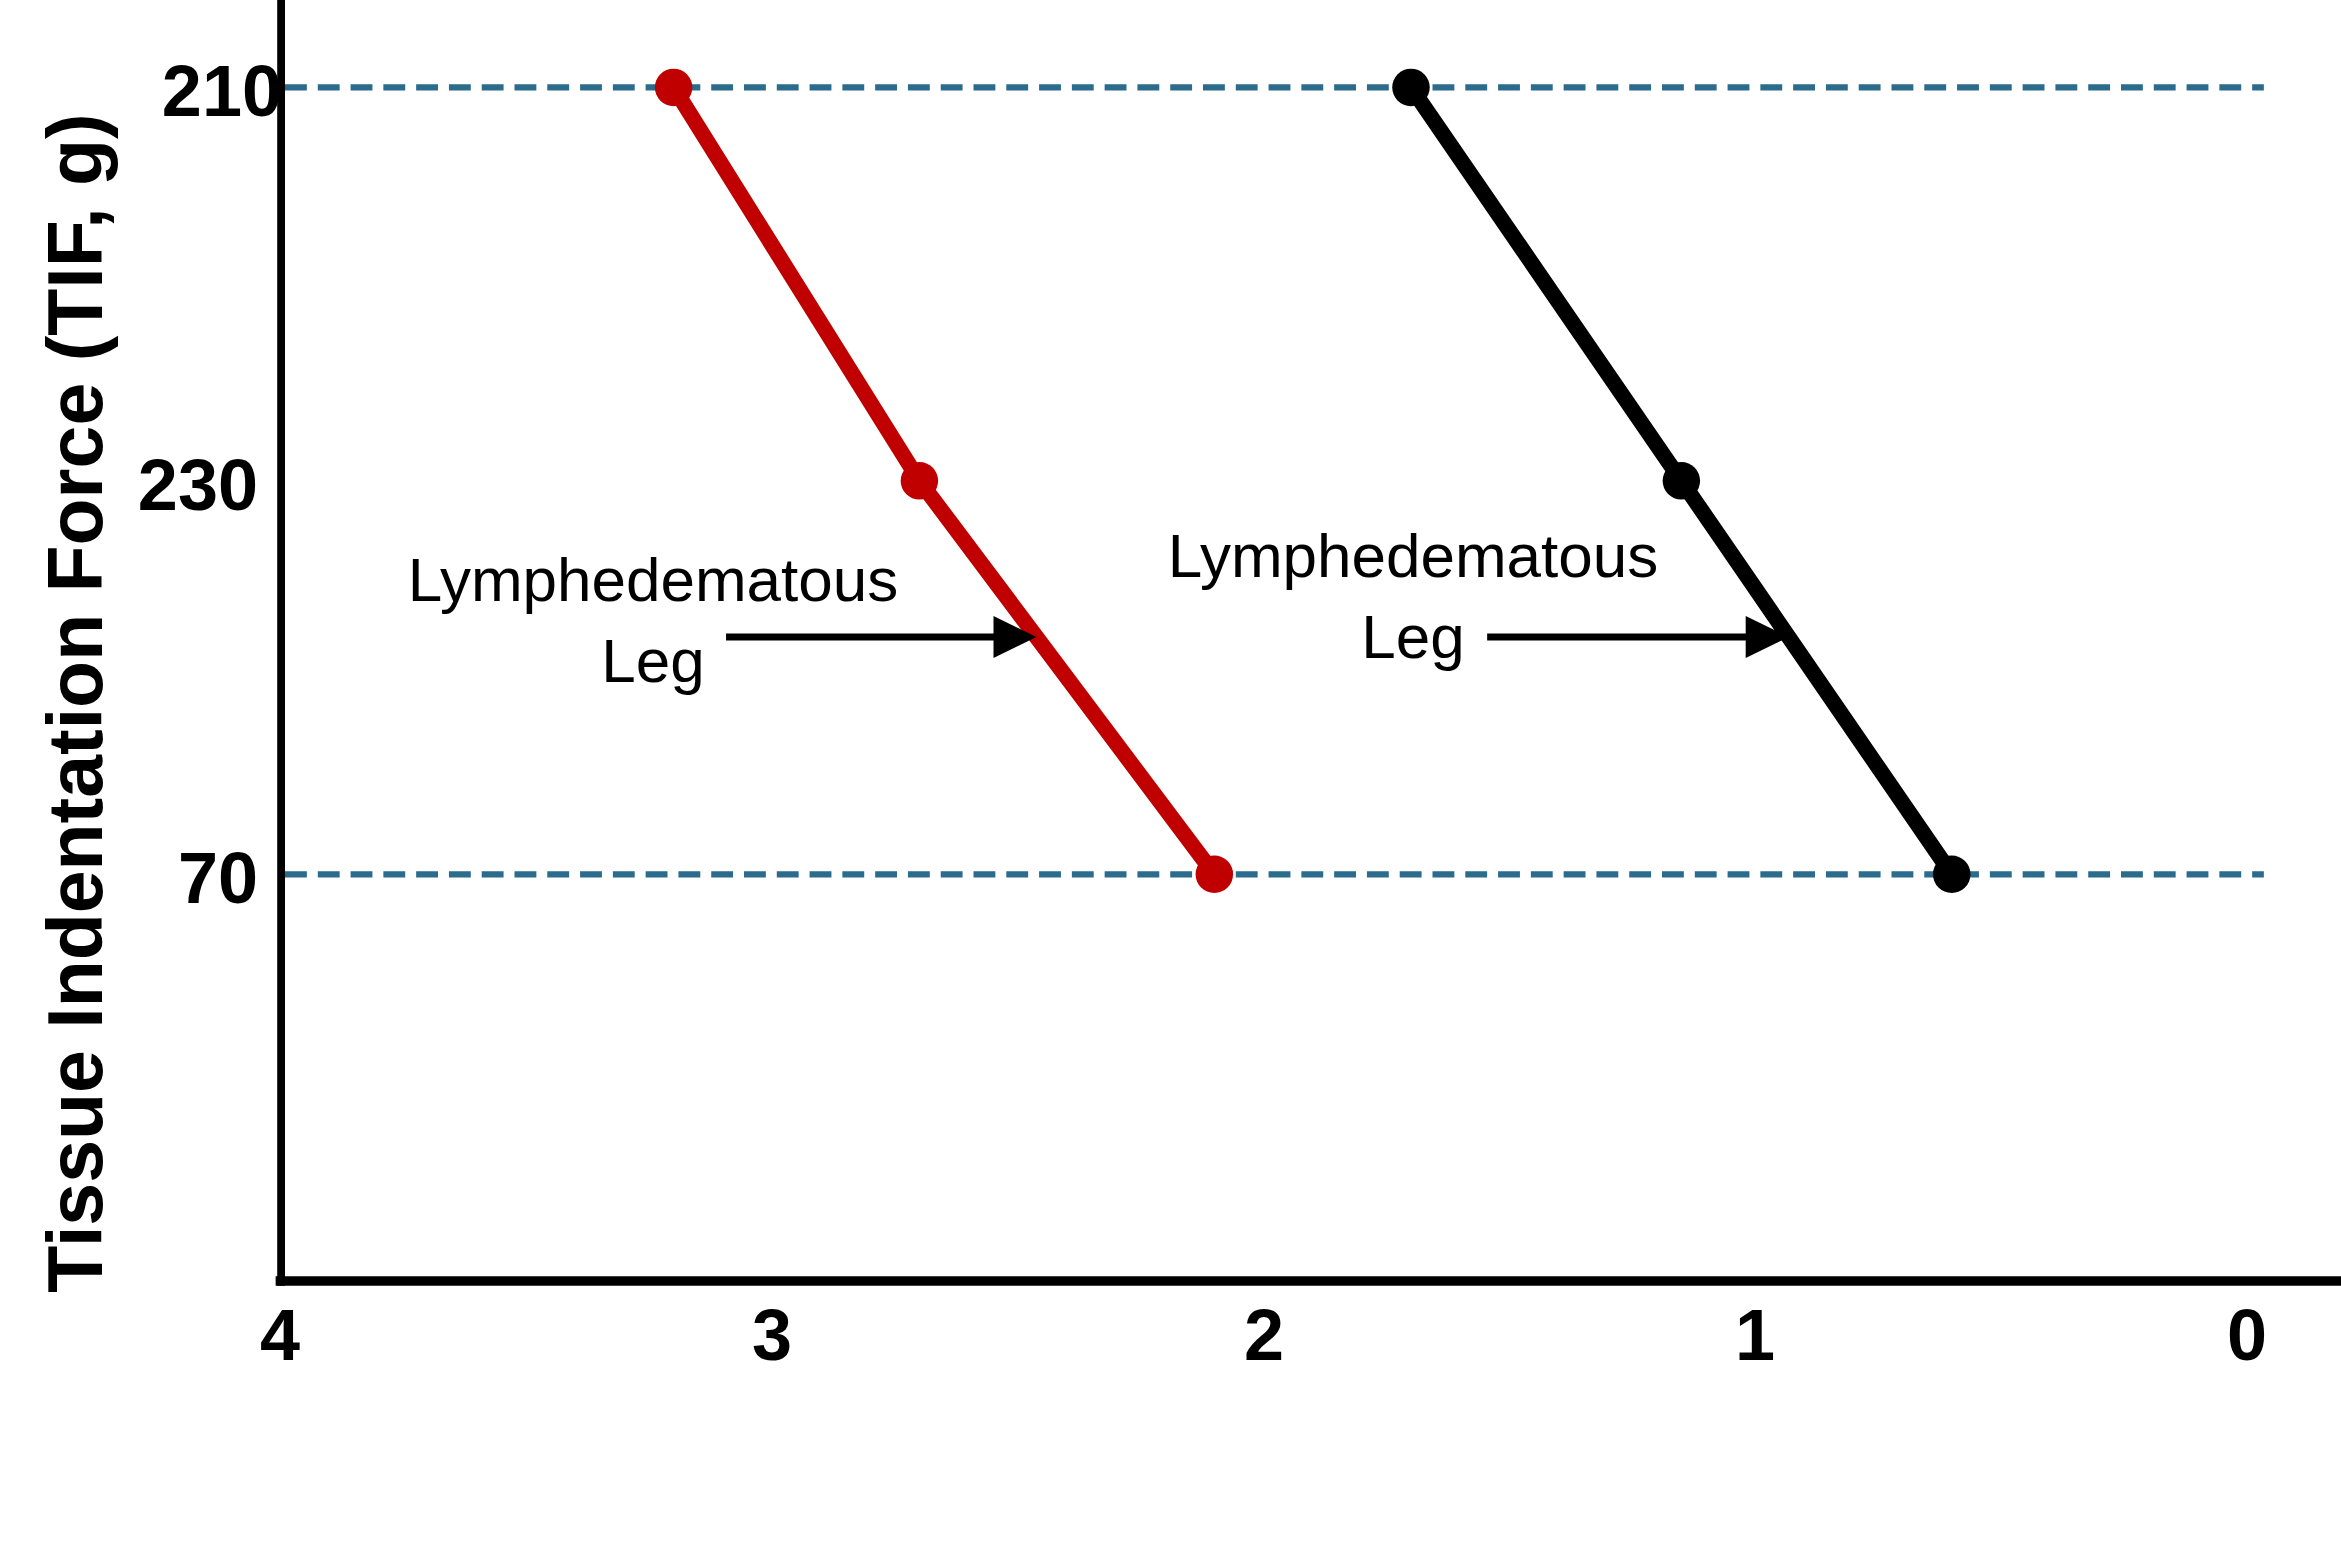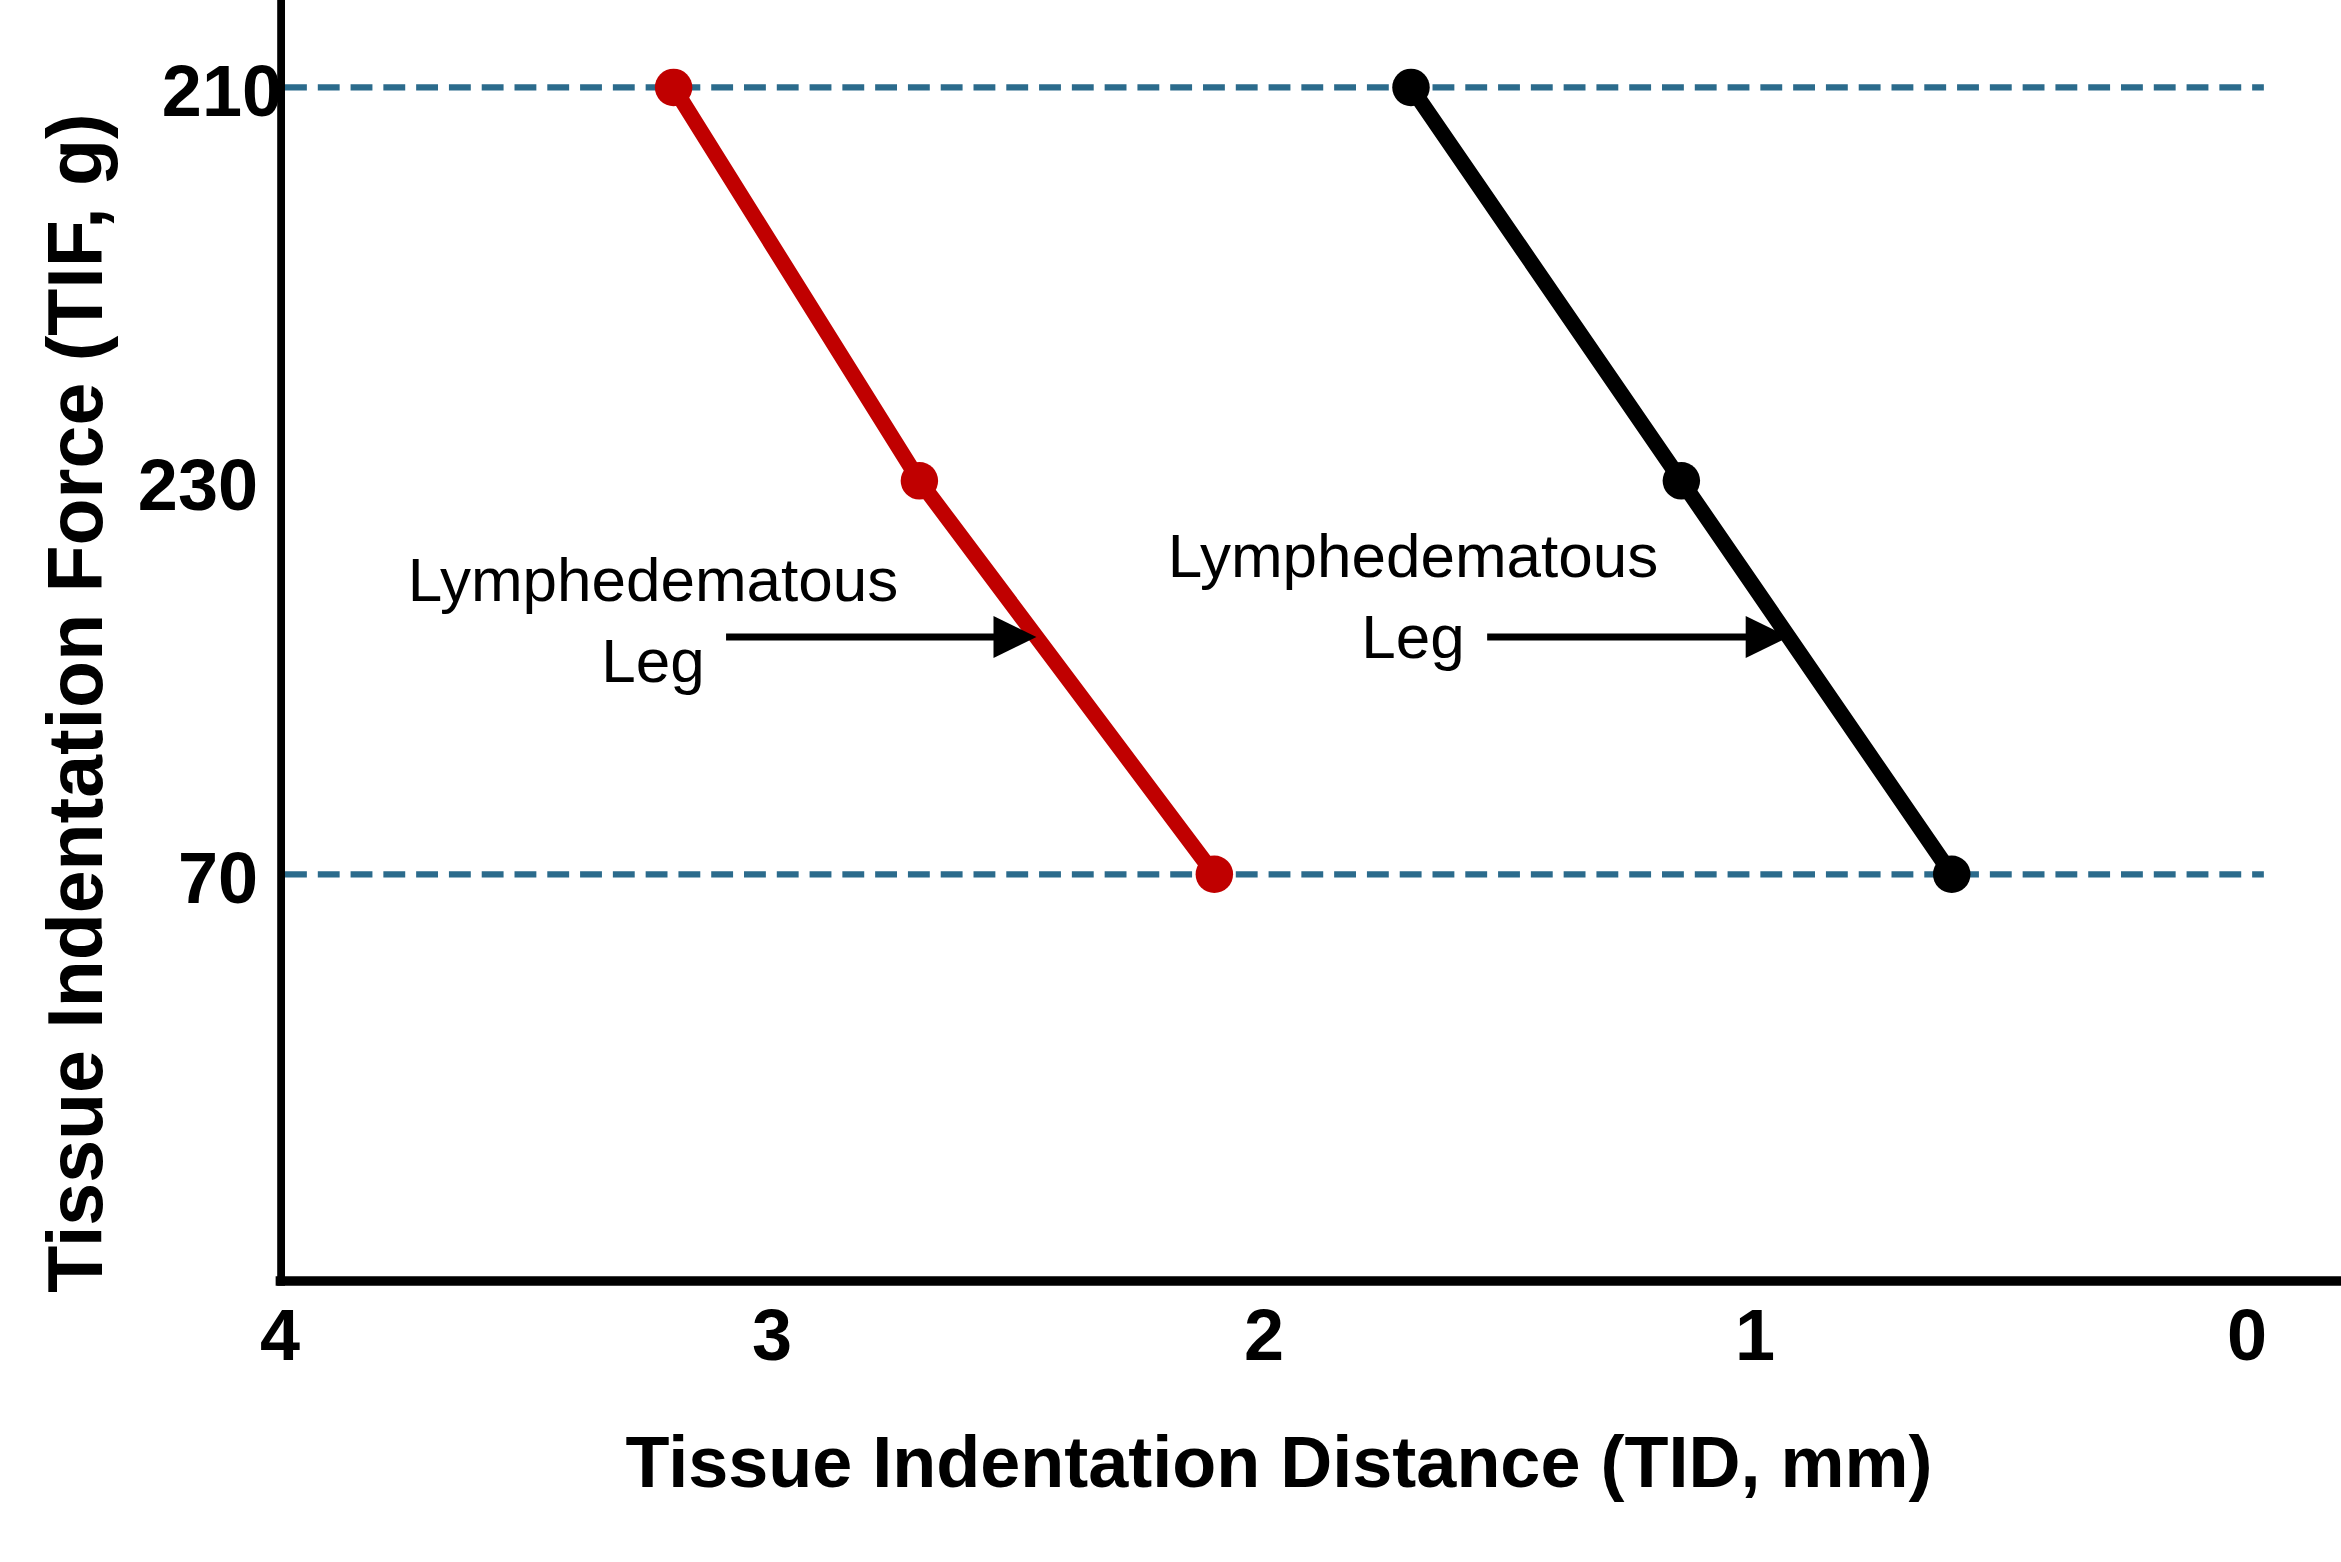--- a/index.html
+++ b/index.html
@@ -99,21 +99,20 @@
     </div>
   <div id="x-ticks">
       <div class="txt x-tick" style="left: 280px;">4</div>
       <div class="txt x-tick" style="left: 772px;">3</div>
       <div class="txt x-tick" style="left: 1264px;">2</div>
       <div class="txt x-tick" style="left: 1755px;">1</div>
       <div class="txt x-tick" style="left: 2247px;">0</div>
     </div>
 
   <div class="txt y-title">Tissue Indentation Force (TIF, g)</div>
-  <div class="txt x-title">Tissue Indentation Distance (TID, mm)</div>
 
   <div class="annotation ann-red">
     <span class="ann-line">Lymphedematous</span>
     <span class="ann-line">Leg</span>
   </div>
 
   <div class="annotation ann-black">
     <span class="ann-line">Lymphedematous</span>
     <span class="ann-line">Leg</span>
   </div>

